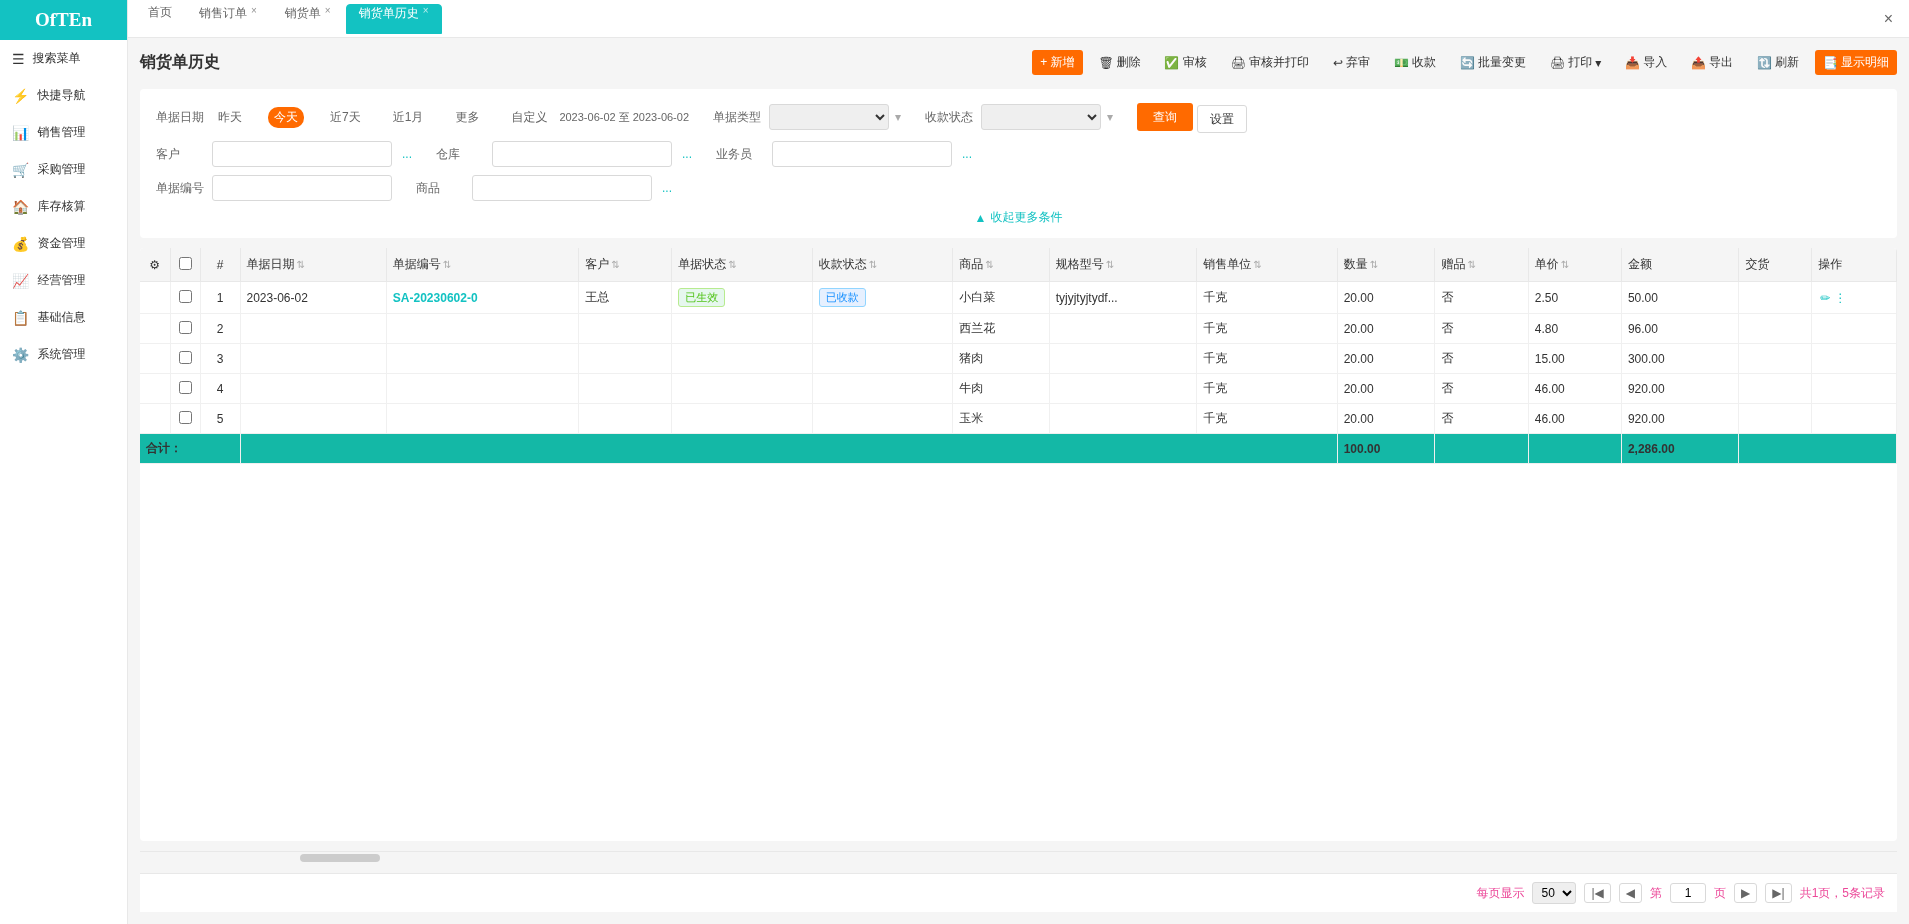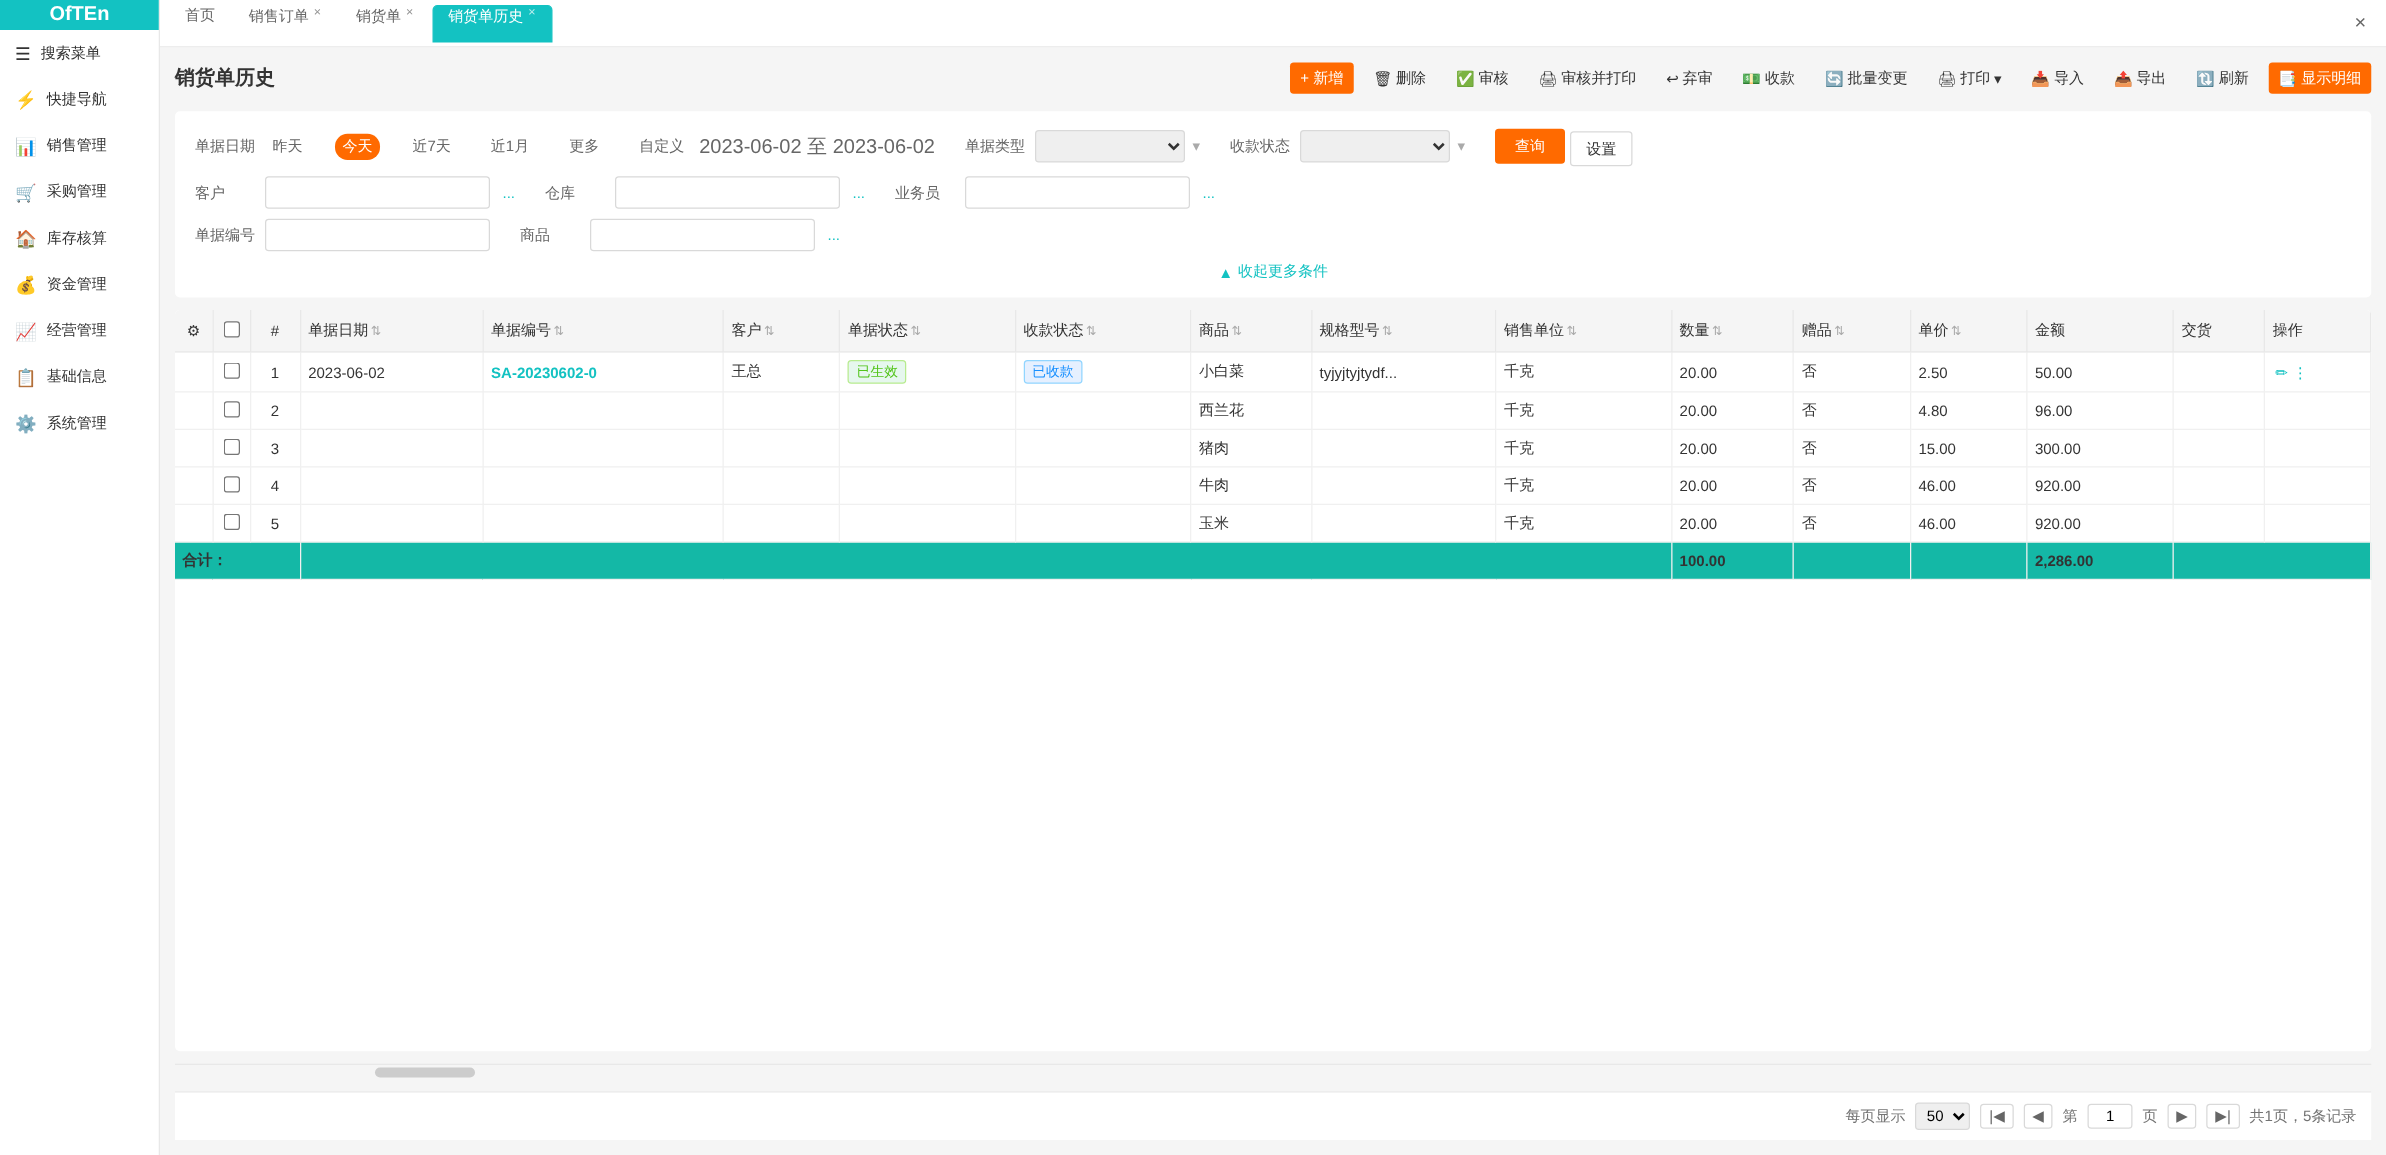--- a/index.html
+++ b/index.html
@@ -1,20 +1,20 @@
 <!DOCTYPE html>
 <html><head>
   <meta charset="utf-8">
   <style>
     * { box-sizing: border-box; margin: 0; padding: 0; font-family: "Microsoft YaHei", "PingFang SC", Arial, sans-serif; font-size: 12px; }
     body { display: flex; height: 924px; overflow: hidden; background: #f5f5f5; }
 
     
     .sidebar { width: 128px; background: #fff; border-right: 1px solid #e8e8e8; display: flex; flex-direction: column; height: 100%; }
-    .sidebar-logo { height: 24px; background: #13c2c2; display: flex; align-items: center; justify-content: center; color: #fff; font-size: 16px; font-weight: bold; }
+    .sidebar-logo { height: 40px; background: #13c2c2; display: flex; align-items: center; justify-content: center; color: #fff; font-size: 19px; font-weight: bold; font-family: Liberation Serif, serif; }
     .sidebar-item { display: flex; align-items: center; padding: 10px 12px; cursor: pointer; color: #333; gap: 8px; }
     .sidebar-item .icon { font-size: 14px; }
 
     
     .main { flex: 1; display: flex; flex-direction: column; overflow: hidden; }
 
     
     .tab-bar { display: flex; align-items: center; background: #fff; border-bottom: 1px solid #e8e8e8; height: 38px; padding: 0 8px; gap: 2px; }
     .tab-item { display: flex; align-items: flex-start; padding: 0 12px; height: 30px; border-radius: 4px 4px 0 0; cursor: pointer; gap: 4px; color: #666; border: 1px solid transparent; font-size: 12px; }
     .tab-item.active { background: #13c2c2; color: #fff; border-color: #13c2c2; }
@@ -34,21 +34,21 @@
 
     
     .filter-panel { background: #fff; border-radius: 4px; padding: 12px 16px; }
     .filter-row { display: flex; align-items: center; gap: 24px; margin-bottom: 8px; flex-wrap: wrap; }
     .filter-field { display: flex; align-items: center; gap: 6px; }
     .filter-label { color: #666; white-space: nowrap; min-width: 50px; }
     .filter-input { border: 1px solid #d9d9d9; border-radius: 3px; padding: 3px 8px; min-width: 180px; color: #333; height: 26px; }
     .date-group { display: flex; align-items: center; gap: 20px; }
     .date-tab { padding: 2px 6px; cursor: pointer; color: #666; border-radius: 3px; }
     .date-tab.active { background: #ff6a00; color: #fff; border-radius: 10px; }
-    .date-range { color: #666; font-size: 16px; margin-top: 0; }
+    .date-range { color: #666; font-size: 11px; margin-top: 0; }
     .filter-select { border: 1px solid #d9d9d9; border-radius: 3px; padding: 3px 8px; min-width: 120px; height: 26px; color: #333; }
     .ellipsis-btn { color: #13c2c2; cursor: pointer; margin-left: 4px; }
     .collapse-btn { display: flex; align-items: center; gap: 4px; color: #13c2c2; cursor: pointer; font-size: 12px; justify-content: center; margin-top: 4px; }
     .action-btns { display: flex; align-items: center; gap: 4px; }
     .query-btn { background: #ff6a00; color: #fff; border: none; border-radius: 3px; padding: 4px 16px; cursor: pointer; font-size: 12px; height: 28px; }
     .set-btn { background: #fff; color: #333; border: 1px solid #d9d9d9; border-radius: 3px; padding: 4px 12px; cursor: pointer; font-size: 12px; height: 28px; margin-top: 4px; }
 
     
     .table-container { background: #fff; border-radius: 4px; overflow: auto; flex: 1; }
     table { width: 100%; border-collapse: collapse; font-size: 12px; }
@@ -63,21 +63,21 @@
     .badge-blue { background: #e6f0ff; color: #1890ff; border: 1px solid #91d5ff; }
     .sort-icon { color: #aaa; font-size: 10px; margin-left: 2px; }
     .op-btn { color: #13c2c2; cursor: pointer; margin: 0 2px; }
 
     
     .table-footer { background: #fffbe6; border-top: 1px solid #e8e8e8; }
     .table-footer td { font-weight: bold; background: #14b8a6; }
 
     
     .pagination { display: flex; align-items: center; justify-content: flex-end; padding: 8px 12px; gap: 8px; background: #fff; border-top: 1px solid #e8e8e8; }
-    .page-label { color: #737373; }
+    .page-label { color: #ec4899; }
     .page-select { border: 1px solid #d9d9d9; border-radius: 3px; padding: 2px 4px; }
     .page-btn { border: 1px solid #d9d9d9; background: #fff; border-radius: 3px; padding: 2px 6px; cursor: pointer; color: #666; }
     .page-btn:disabled { color: #ccc; cursor: not-allowed; }
     .page-num-input { border: 1px solid #d9d9d9; border-radius: 3px; width: 36px; text-align: center; padding: 2px; }
 
     
     .scroll-row { height: 12px; background: #f5f5f5; border-top: 1px solid #e8e8e8; }
     .scroll-thumb { height: 8px; margin: 2px 0; background: #ccc; border-radius: 4px; width: 80px; margin-left: 160px; }
 
     .home-tab { background: transparent; border: none; }

